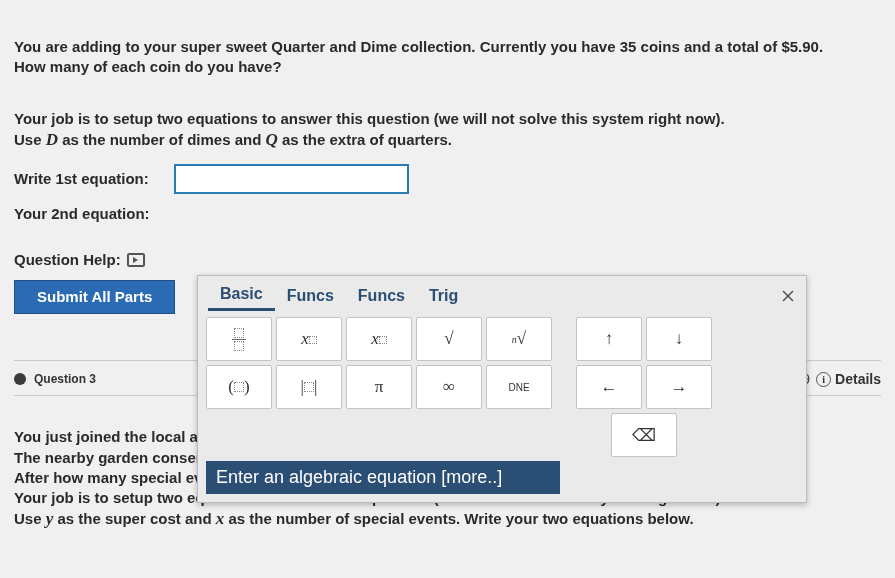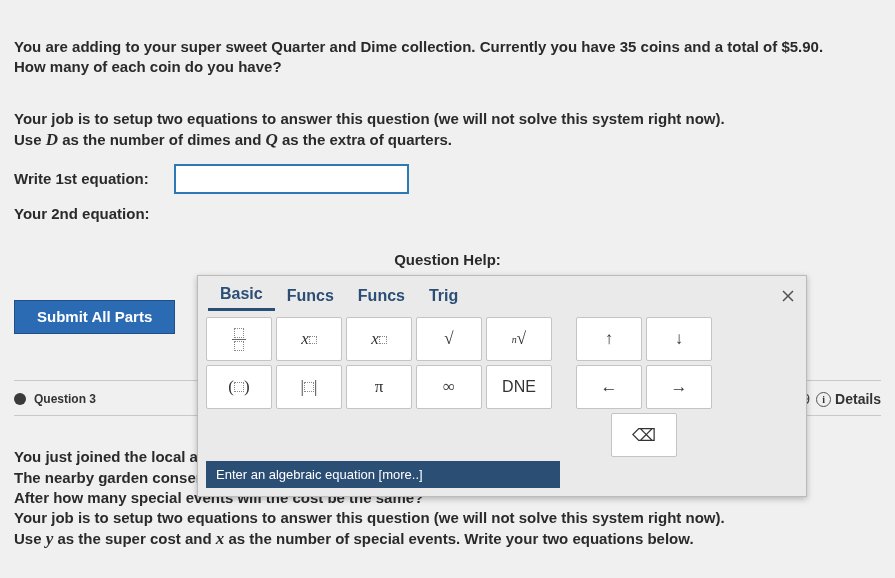--- a/index.html
+++ b/index.html
@@ -44,25 +44,25 @@
     display: flex; align-items: center; justify-content: center;
     font-size: 17px; color: #333; cursor: pointer;
     font-family: "Times New Roman", serif;
   }
   .kp-btn .placeholder-box {
     display:inline-block; width:10px; height:10px; border:1px dotted #888;
   }
   .kp-frac { display:flex; flex-direction:column; align-items:center; gap:1px; }
   .kp-frac .bar { width:14px; height:1px; background:#666; }
   .kp-hint {
-    background: #2b4e75; color: #fff; font-size: 13px;
+    background: #2b4e75; color: #fff; font-size: 18px;
     padding: 6px 10px; width: 354px; margin: 0 8px 8px 8px;
     cursor: pointer;
   }
-  .help-row { display:flex; align-items:center; gap:6px; margin:10px 0; font-weight:600;flex-direction:column; }
+  .help-row { display:flex; align-items:center; gap:6px; margin:10px 0; font-weight:600; }
   .vid-icon { width:18px; height:14px; border:2px solid #555; border-radius:2px; position:relative; display:inline-block; }
   .vid-icon::after { content:""; position:absolute; left:4px; top:2px; border-left:5px solid #555; border-top:3px solid transparent; border-bottom:3px solid transparent; }
   .submit-btn {
     display:inline-block; background:#2b6bb3; color:#fff; font-weight:700;
     padding:6px 22px; border:1px solid #1f4f85; cursor:pointer; font-size:15px;
   }
   hr.qsep { border:none; border-top:1px solid #c9c9c9; margin:18px 0 8px 0; }
   .q-header { display:flex; align-items:center; justify-content:space-between; padding:2px 0; }
   .q-header-left { display:flex; align-items:center; gap:8px; font-weight:700; font-size:12px; color:#333;justify-content:flex-end; }
   .bullet { width:12px; height:12px; border-radius:50%; background:#3a3a3a; display:inline-block; }
@@ -146,21 +146,21 @@
         </div>
 
         <div class="kp-btn">
           (<span class="placeholder-box"></span>)
         </div>
         <div class="kp-btn">
           |<span class="placeholder-box"></span>|
         </div>
         <div class="kp-btn">π</div>
         <div class="kp-btn">∞</div>
-        <div class="kp-btn" style="font-family:inherit;font-size:16px;">DNE</div>
+        <div class="kp-btn" style="font-family:inherit;font-size:10px;">DNE</div>
       </div>
       <div class="kp-right">
         <div class="kp-btn">↑</div>
         <div class="kp-btn">↓</div>
         <div class="kp-btn">←</div>
         <div class="kp-btn">→</div>
         <div class="kp-right-row3">
           <div class="kp-btn" style="width:66px;height:44px;">⌫</div>
         </div>
       </div>

